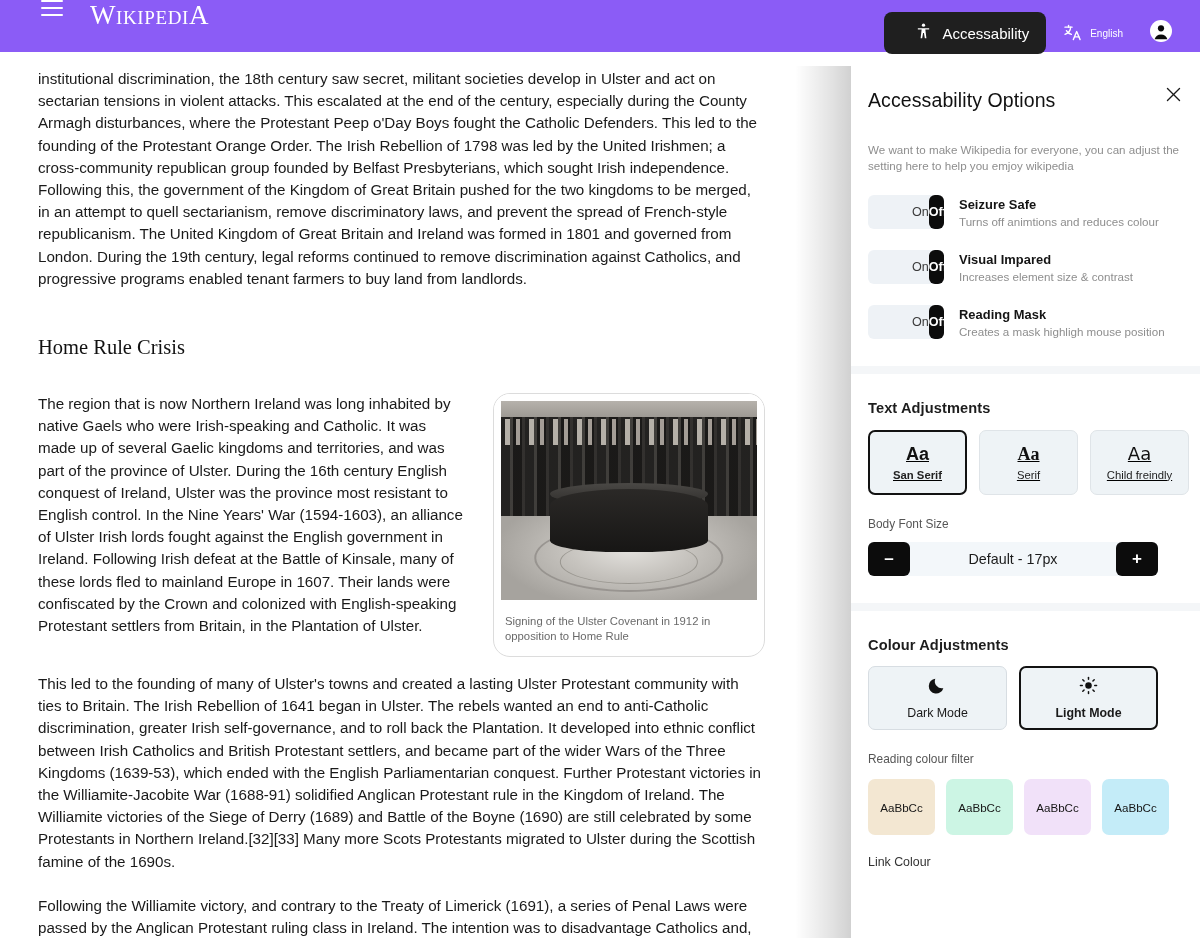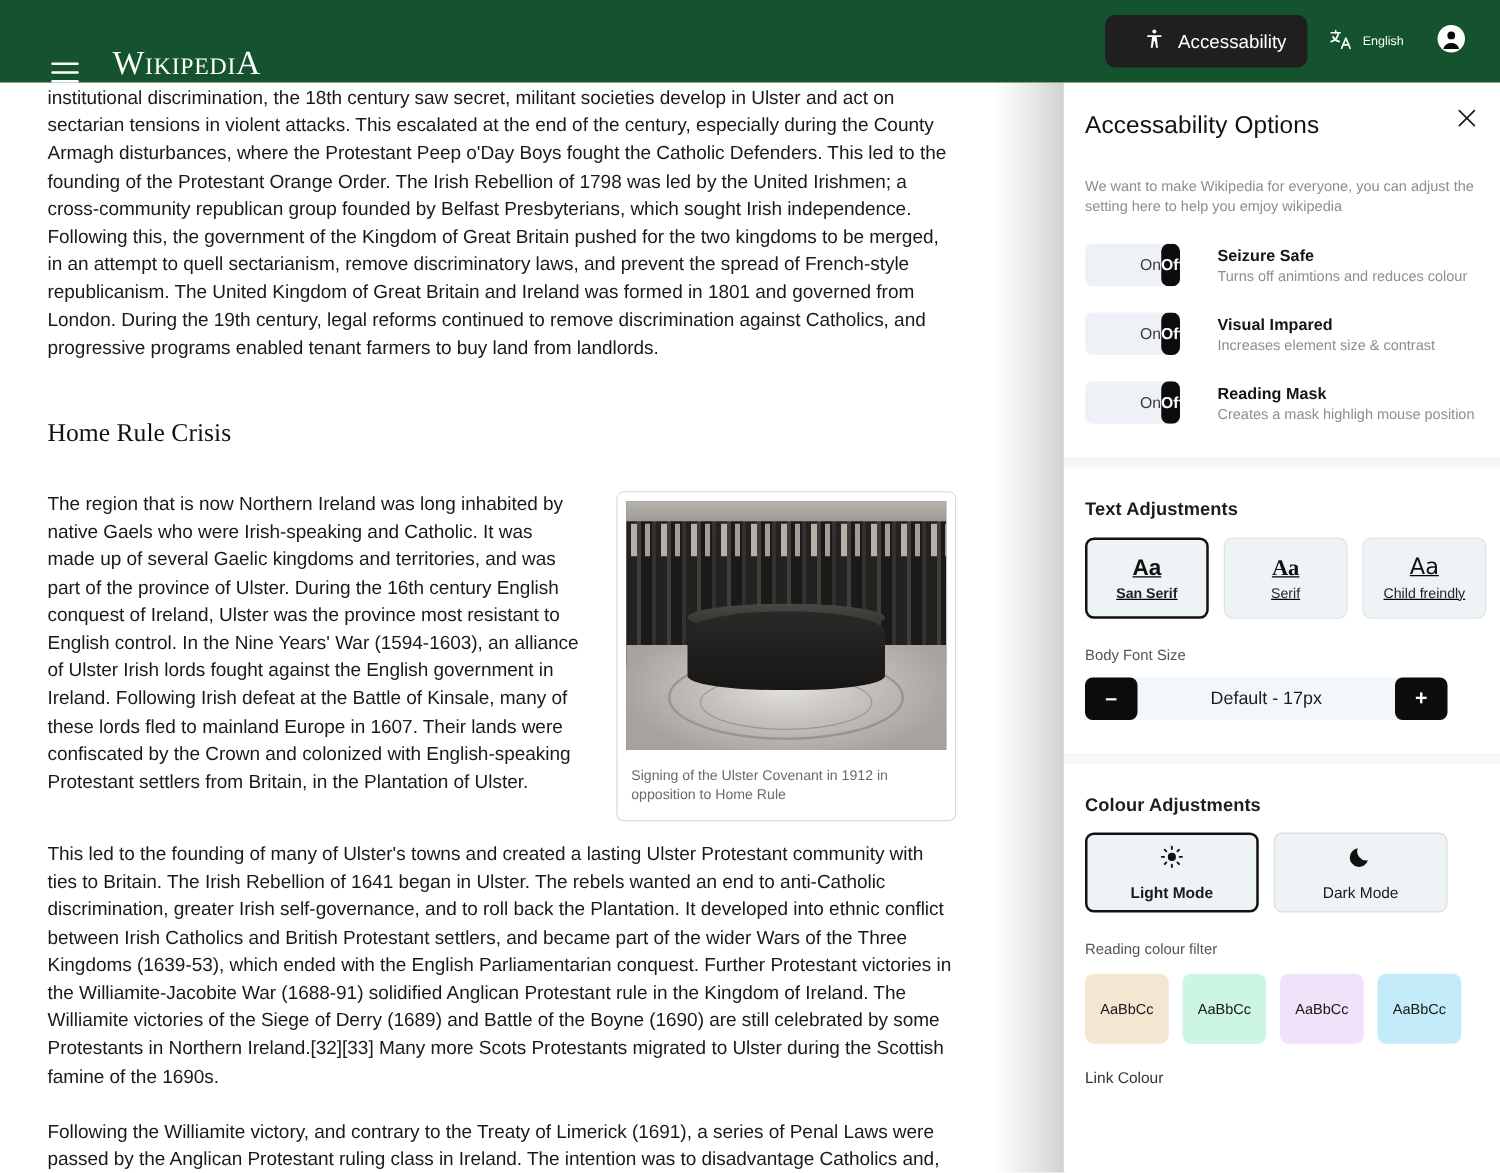--- a/index.html
+++ b/index.html
@@ -10,24 +10,24 @@
     overflow: hidden;
     background: #ffffff;
     font-family: "Liberation Sans", sans-serif;
   }
 
   
   .topbar {
     position: absolute;
     top: 0; left: 0;
     width: 1200px;
-    height: 66px;
-    background: #14532d;
-    display: flex;
-    align-items: flex-end;
+    height: 52px;
+    background: #8b5cf6;
+    display: flex;
+    align-items: flex-start;
     z-index: 30;
   }
   .hamburger {
     width: 22px;
     height: 16px;
     margin-left: 41px;
     display: flex;
     flex-direction: column;
     justify-content: space-between;
     cursor: pointer;
@@ -130,21 +130,21 @@
     color: #111;
     margin-top: 46px;
     margin-bottom: 0;
   }
   .flowwrap { margin-top: 34px; }
   .figure {
     float: right;
     width: 272px;
     margin: 0 0 16px 28px;
     border: 1px solid #dcdcdc;
-    border-radius: 6px;
+    border-radius: 17px;
     background: #fff;
     overflow: hidden;
   }
   .figure .imgbox {
     width: 100%;
     height: 210px;
     padding: 7px 7px 4px 7px;
     background: #ffffff;
   }
   .figure .imgbox .photo {
@@ -293,21 +293,21 @@
   .toggle .off {
     flex: 1;
     display: flex; align-items: center; justify-content: center;
     background: #0c0c0c;
     color: #ffffff;
     font-size: 12.6px;
     font-weight: bold;
     border-radius: 6px;
     text-align: right;
   }
-  .toggle-text { margin-left: 30px; }
+  .toggle-text { margin-left: 15px; }
   .toggle-text .t-title {
     font-size: 12.9px;
     font-weight: bold;
     color: #141414;
     letter-spacing: .05px;
   }
   .toggle-text .t-desc {
     font-size: 11.6px;
     color: #8e8e8e;
     margin-top: 3px;
@@ -572,46 +572,46 @@
     <div class="btn">–</div>
     <div class="val">Default  - 17px</div>
     <div class="btn">+</div>
   </div>
 
   <div class="divider"></div>
 
   <h2 class="sec-label">Colour Adjustments</h2>
 
   <div class="mode-opts">
+    <div class="mode-card">
+      <span>
+        <svg width="19" height="19" viewBox="0 0 24 24" fill="#111">
+          <path d="M19.4 15.4A9 9 0 0 1 9.2 3.4a9.4 9.4 0 1 0 10.2 12z"></path>
+        </svg>
+      </span>
+      <span class="mcap">Dark Mode</span>
+    </div>
     <div class="mode-card selected">
       <span>
         <svg width="19" height="19" viewBox="0 0 24 24" fill="#111">
           <circle cx="12" cy="12" r="4.1"></circle>
           <g stroke="#111" stroke-width="1.9" stroke-linecap="round">
             <line x1="12" y1="1.8" x2="12" y2="4.1"></line>
             <line x1="12" y1="19.9" x2="12" y2="22.2"></line>
             <line x1="1.8" y1="12" x2="4.1" y2="12"></line>
             <line x1="19.9" y1="12" x2="22.2" y2="12"></line>
             <line x1="4.8" y1="4.8" x2="6.4" y2="6.4"></line>
             <line x1="17.6" y1="17.6" x2="19.2" y2="19.2"></line>
             <line x1="4.8" y1="19.2" x2="6.4" y2="17.6"></line>
             <line x1="17.6" y1="6.4" x2="19.2" y2="4.8"></line>
           </g>
         </svg>
       </span>
       <span class="mcap">Light Mode</span>
     </div>
-    <div class="mode-card">
-      <span>
-        <svg width="19" height="19" viewBox="0 0 24 24" fill="#111">
-          <path d="M19.4 15.4A9 9 0 0 1 9.2 3.4a9.4 9.4 0 1 0 10.2 12z"></path>
-        </svg>
-      </span>
-      <span class="mcap">Dark Mode</span>
-    </div>
   </div>
 
   <div class="sub-label">Reading colour filter</div>
 
   <div class="swatches">
     <div class="swatch" style="background:#f3e7d2">AaBbCc</div>
     <div class="swatch" style="background:#ccf5e4">AaBbCc</div>
     <div class="swatch" style="background:#f1e1f9">AaBbCc</div>
     <div class="swatch" style="background:#c4ecf8">AaBbCc</div>
   </div>

